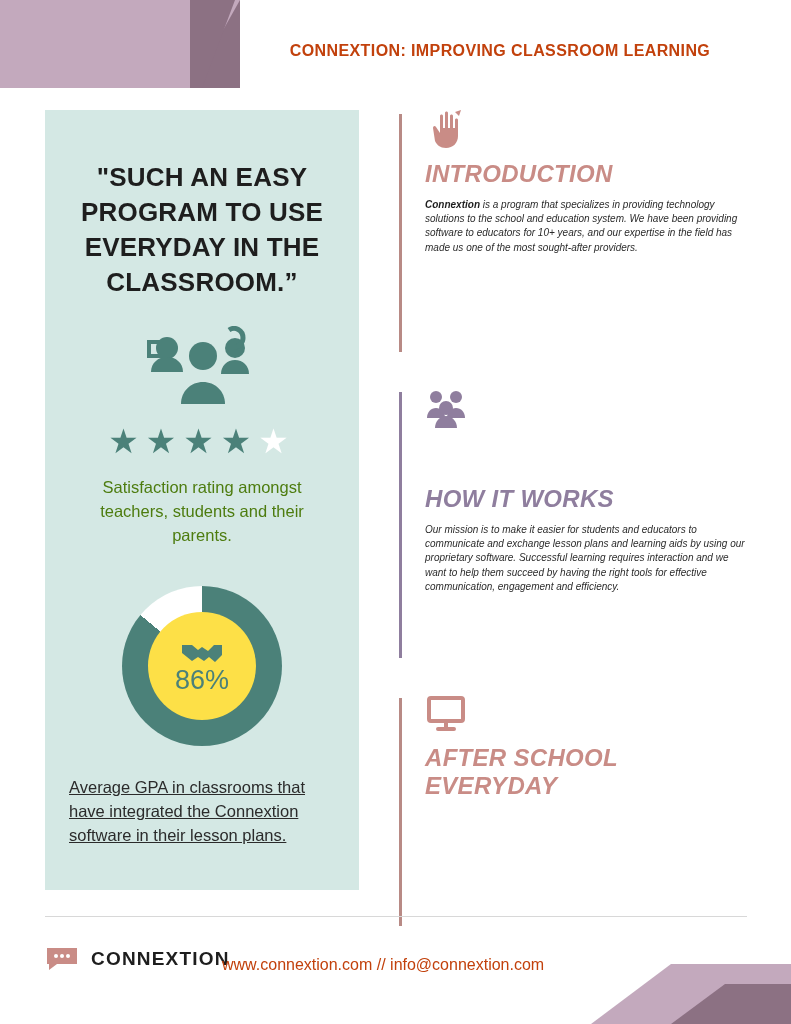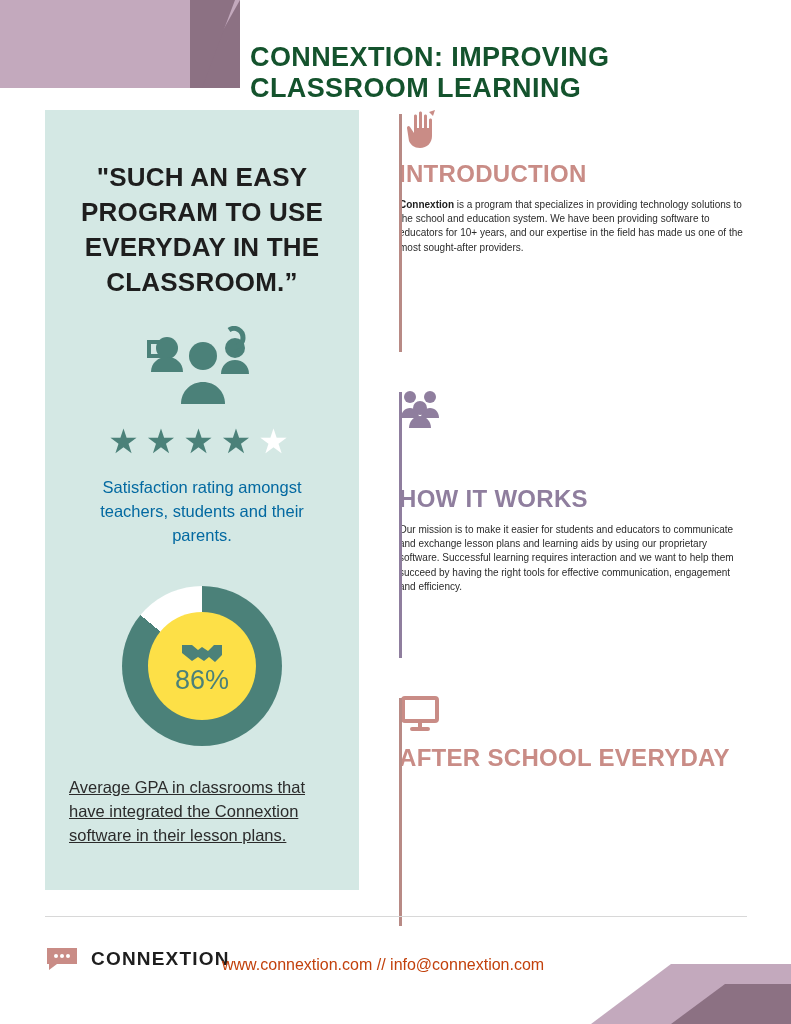--- a/index.html
+++ b/index.html
@@ -39,25 +39,25 @@
   }
   .top-band-diag2 {
     position: absolute; top: 0; left: 190px;
     width: 60px; height: 88px;
     background: #8c7183;
     clip-path: polygon(0 0, 75% 0, 20% 100%, 0 100%);
   }
   .header-title {
     position: absolute; top: 42px; left: 250px;
     width: 500px;
-    text-align: left;
-    font-size: 27px;
+    text-align: center;
+    font-size: 16px;
     font-weight: bold;
     letter-spacing: 0.4px;
-    color: #14532d;
+    color: #c2410c;
     font-family: "Liberation Sans", sans-serif;
   }
 
   
   .left-panel {
     position: absolute;
     top: 110px; left: 45px;
     width: 314px; height: 780px;
     background: #d4e8e4;
     padding: 28px 24px 0 24px;
@@ -83,21 +83,21 @@
     letter-spacing: 7px;
     line-height: 1;
   }
   .star-on { color: #4b8179; }
   .star-off { color: #ffffff; }
   .caption {
     margin-top: 18px;
     text-align: center;
     font-size: 16.5px;
     line-height: 1.45;
-    color: #0369a1;
+    color: #4d7c0f;
   }
   .donut-wrap {
     margin: 38px auto 0 auto;
     width: 160px; height: 160px;
     position: relative;
   }
   .donut {
     width: 160px; height: 160px;
     border-radius: 50%;
   }
@@ -127,21 +127,23 @@
   }
 
   
   .right-col {
     position: absolute;
     top: 110px; left: 399px;
     width: 350px;
   }
   .section {
     position: relative;
+    padding-left: 26px;
     margin-bottom: 26px;
+    font-style: italic;
   }
   .rule {
     position: absolute;
     left: 0; top: 4px;
     width: 3px;
     background: #b88a85;
   }
   .rule.purple { background: #8f7e9e; }
   .sec-icon { height: 40px; margin-bottom: 6px; }
   .sec-title {

